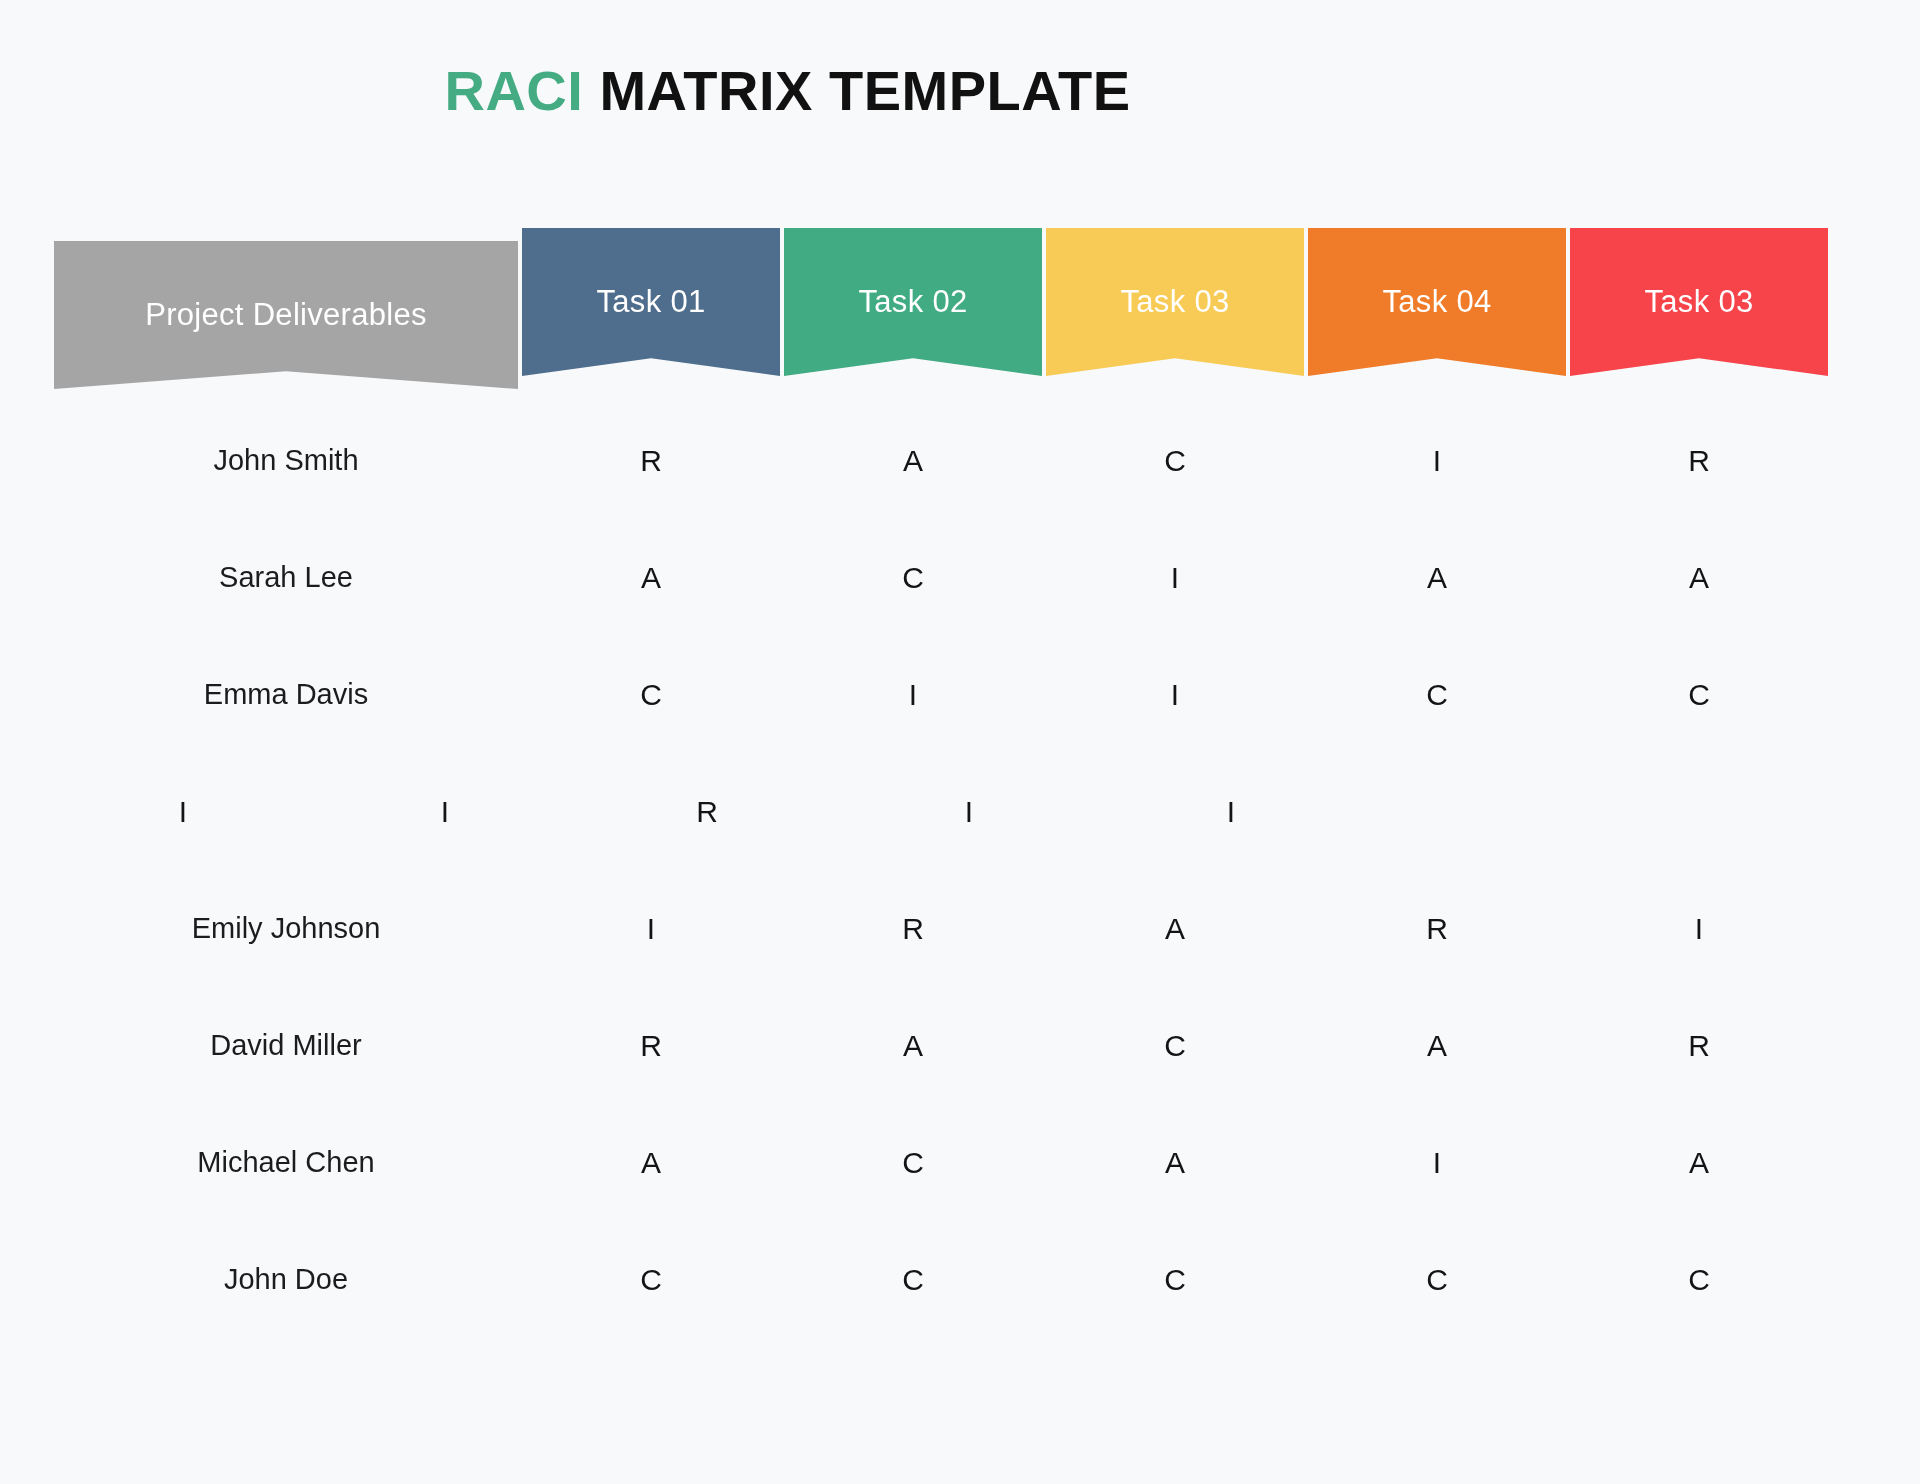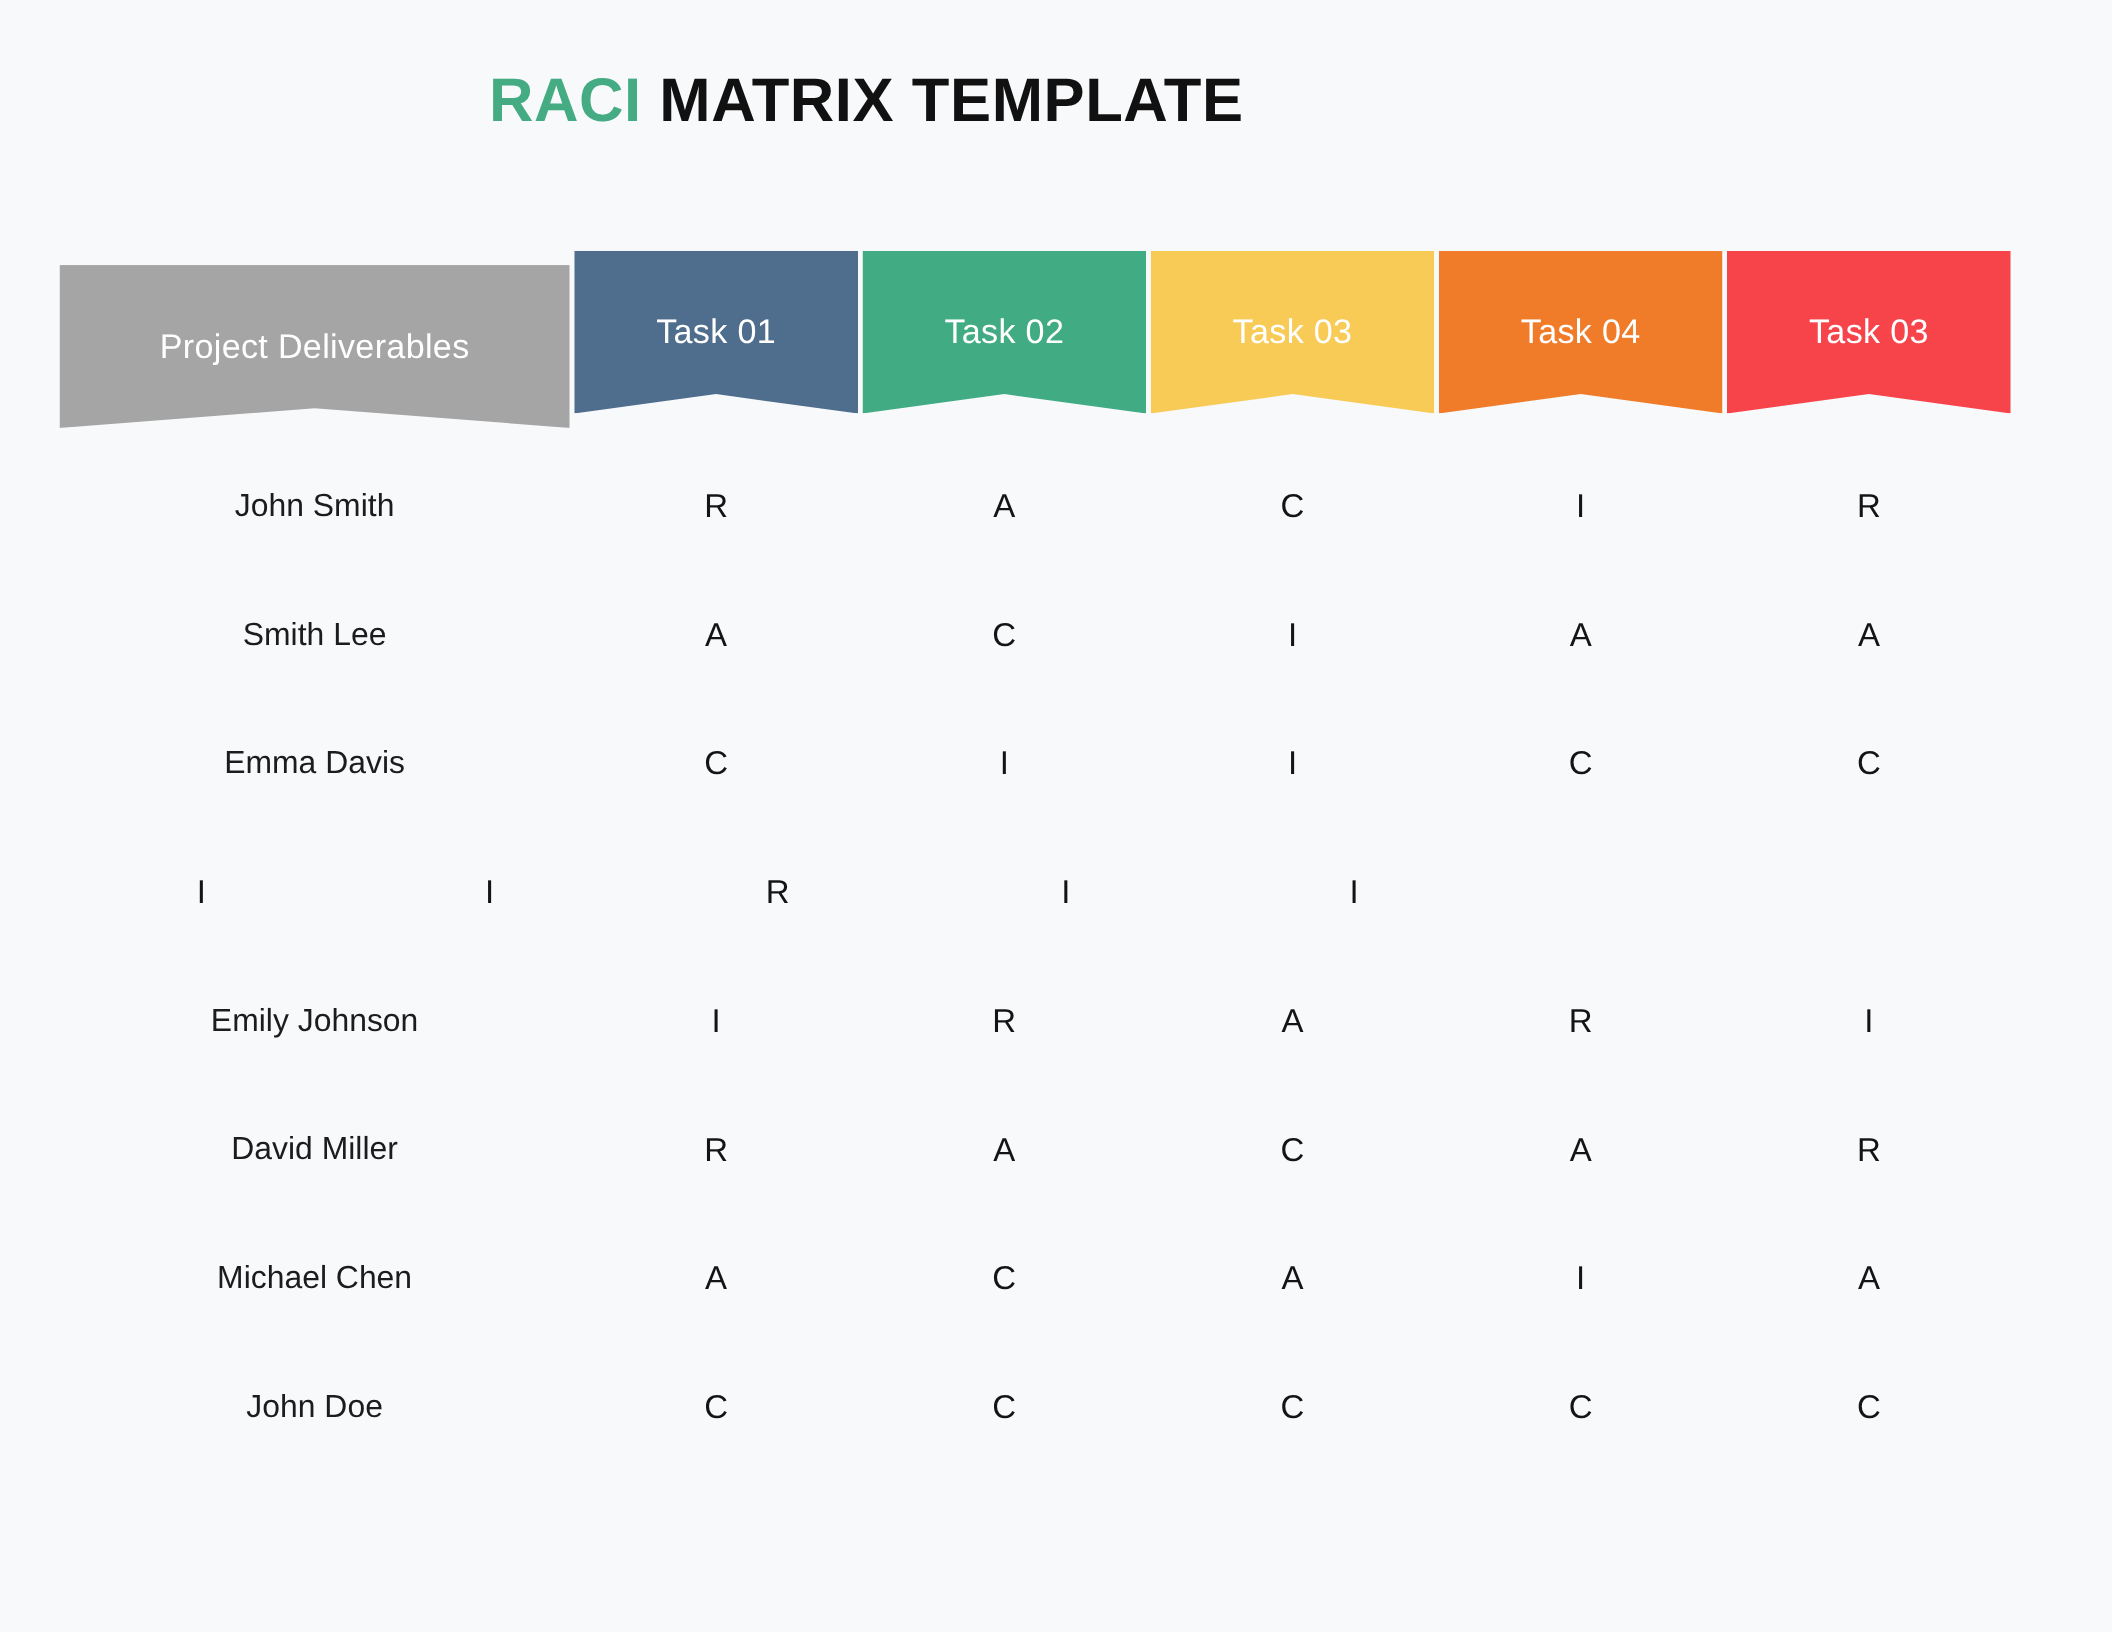--- a/index.html
+++ b/index.html
@@ -127,21 +127,21 @@
       <div class="row">
         <div class="cell-name">John Smith</div>
         <div class="cell-val">R</div>
         <div class="cell-val">A</div>
         <div class="cell-val">C</div>
         <div class="cell-val">I</div>
         <div class="cell-val">R</div>
       </div>
 
       <div class="row">
-        <div class="cell-name">Smith Lee</div>
+        <div class="cell-name">Sarah Lee</div>
         <div class="cell-val">A</div>
         <div class="cell-val">C</div>
         <div class="cell-val">I</div>
         <div class="cell-val">A</div>
         <div class="cell-val">A</div>
       </div>
 
       <div class="row">
         <div class="cell-name">Emma Davis</div>
         <div class="cell-val">C</div>

